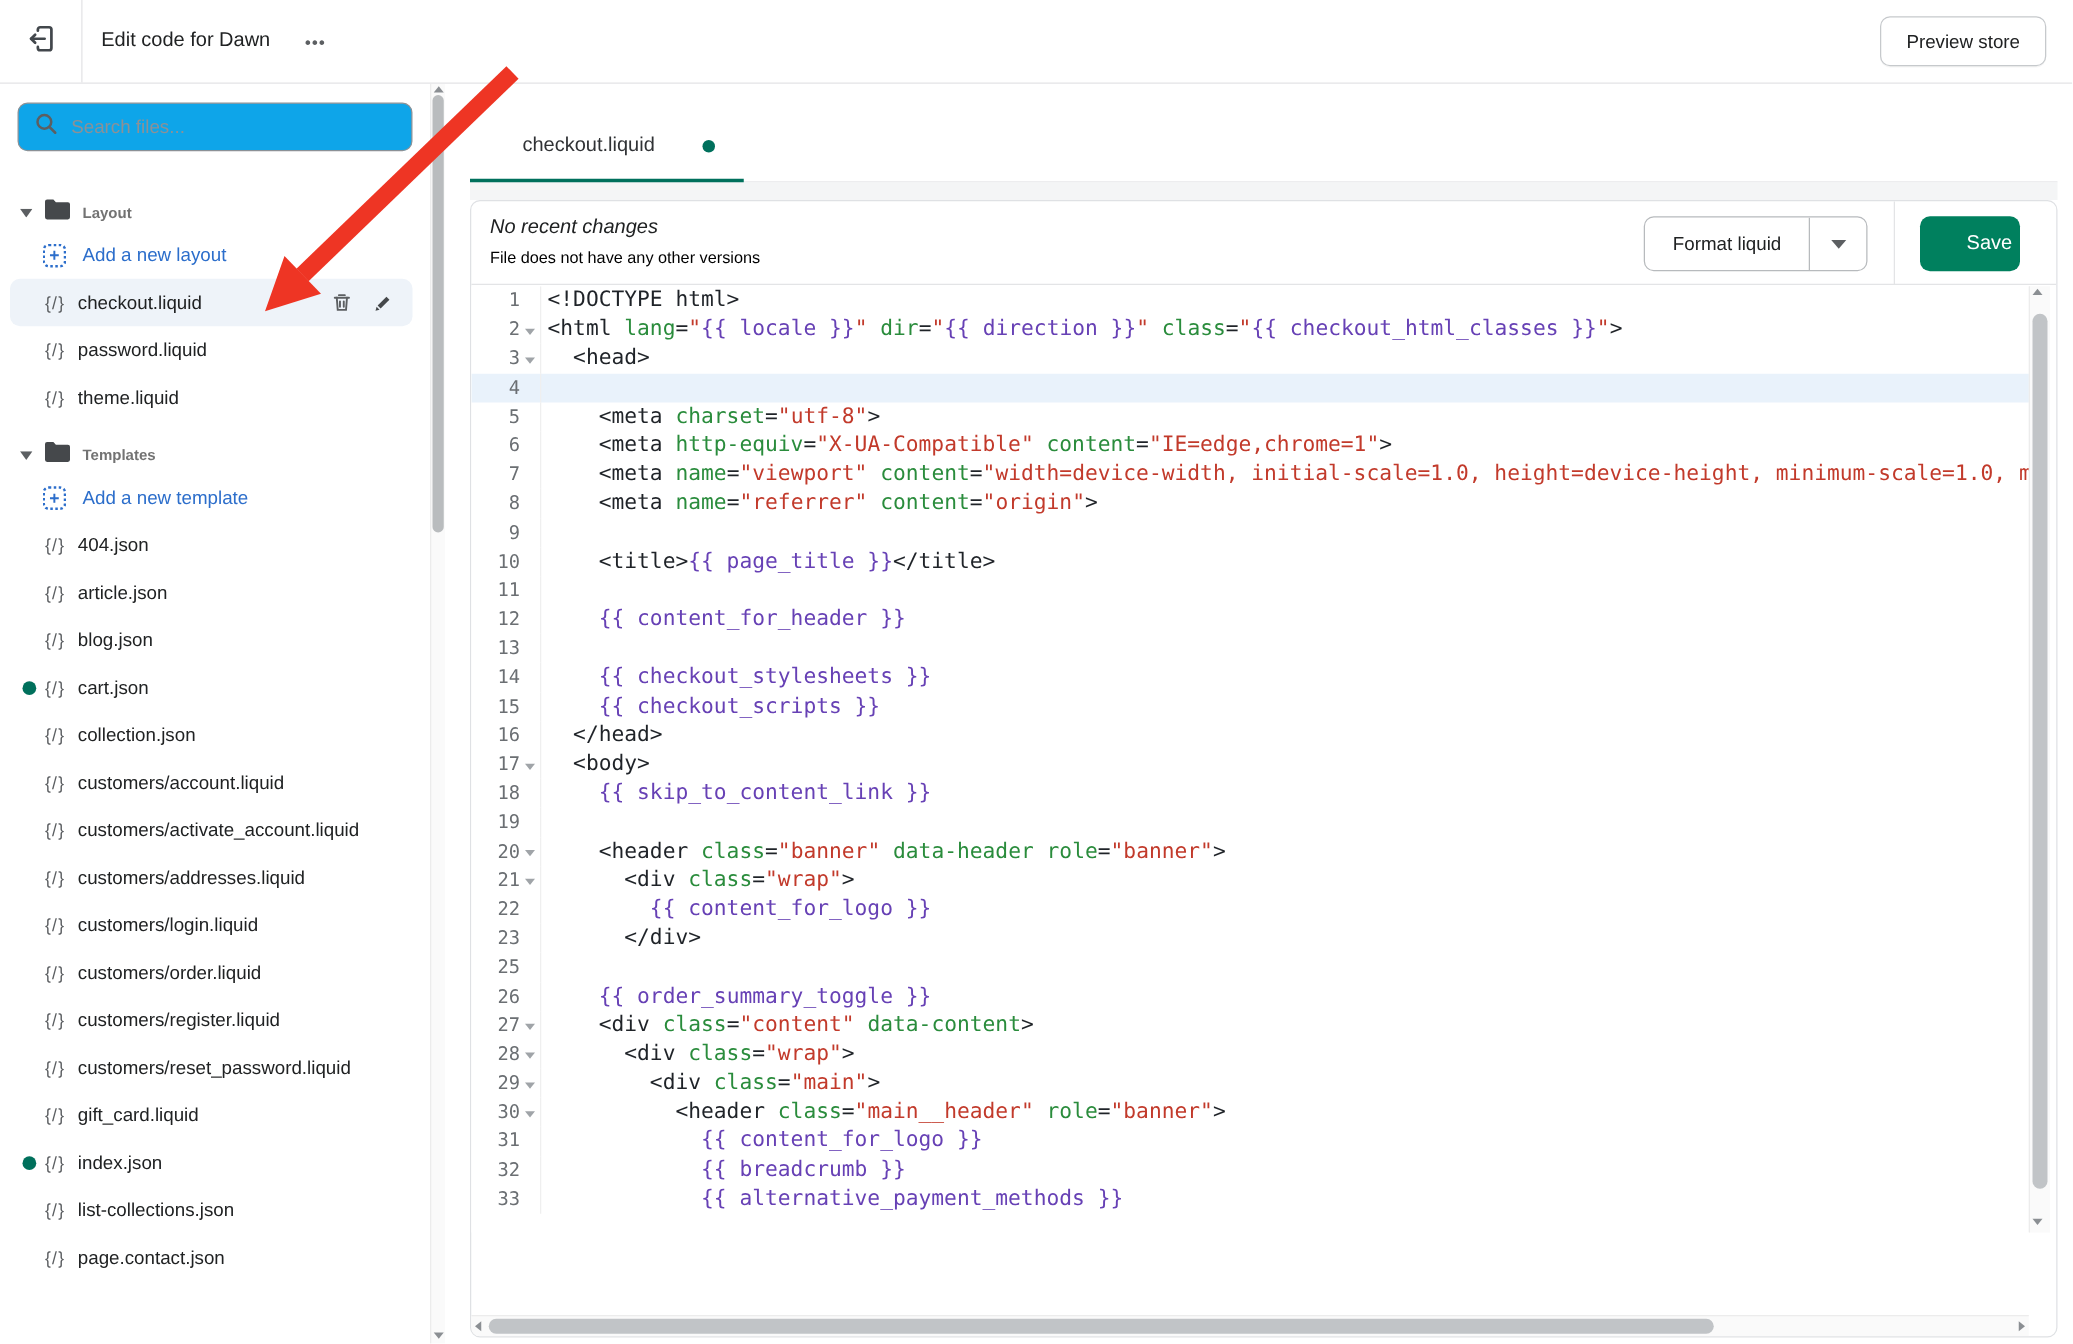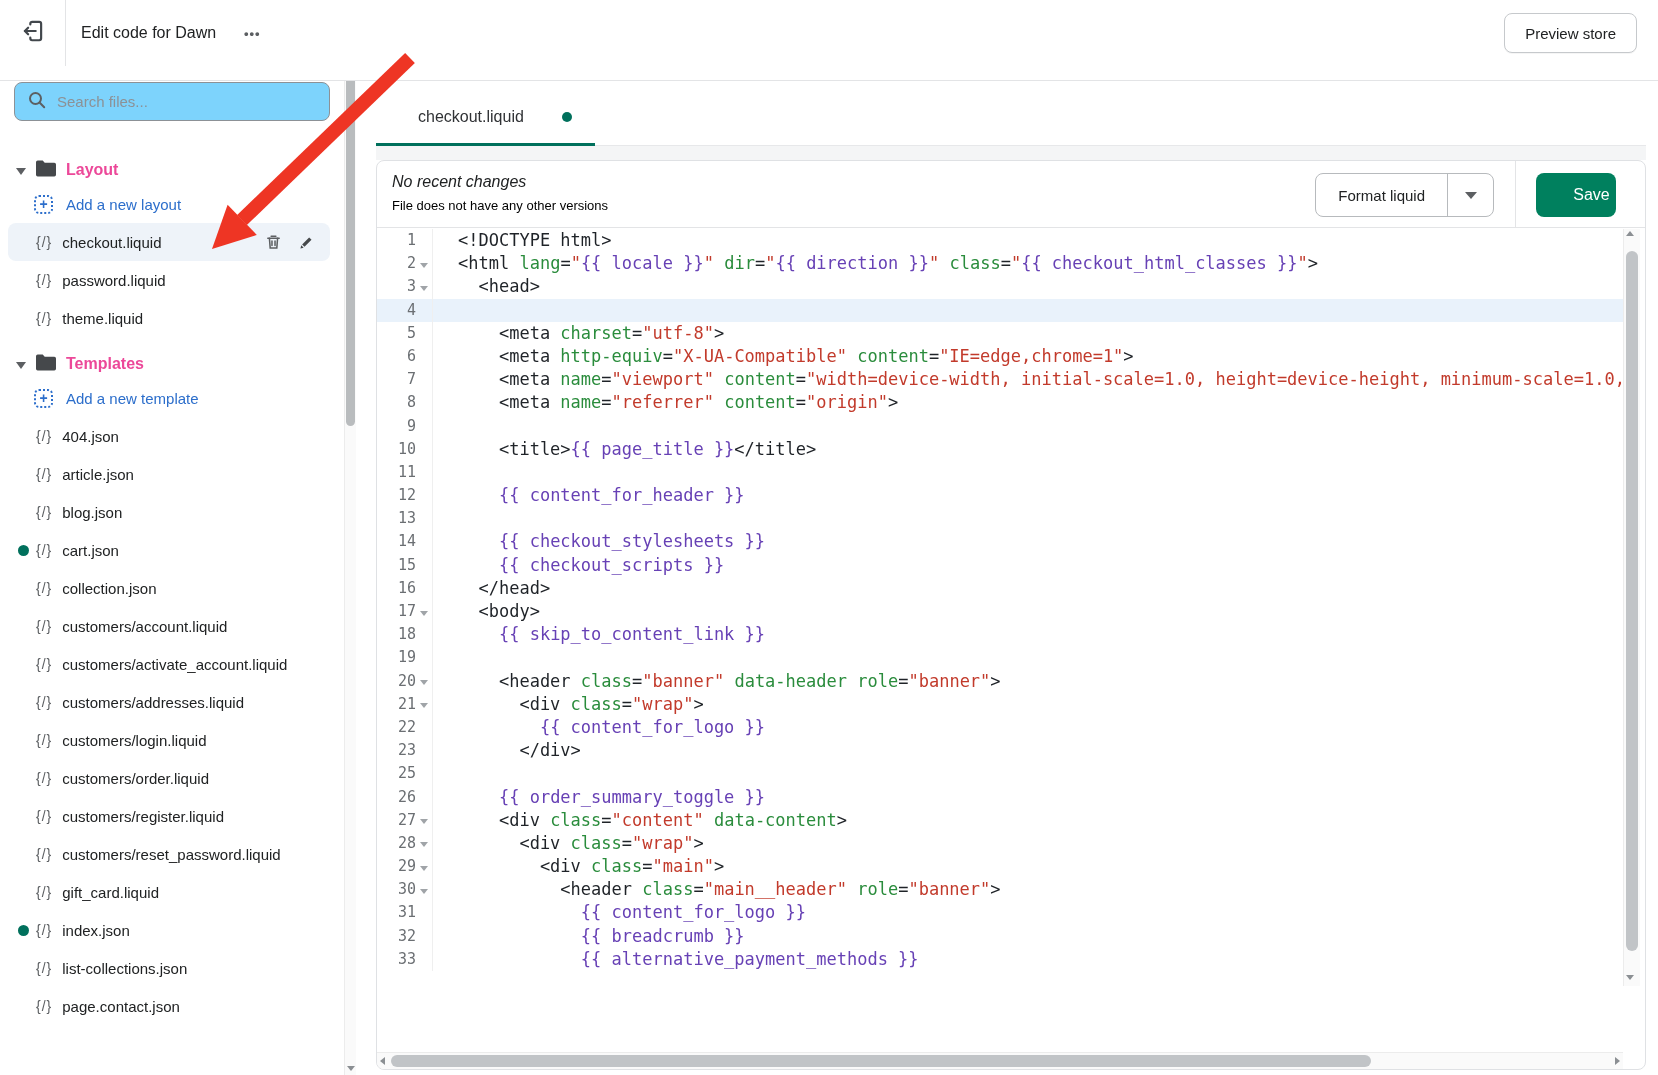--- a/index.html
+++ b/index.html
@@ -1,34 +1,34 @@
 <!DOCTYPE html>
 <html style="--accent_green: #00805e; --tab_accent: #00705c; --link_blue: #2c6ecb; --selected_row_bg: #eef3f9; --active_line_bg: #e9f2fb; --arrow_red: #ee3524; --syntax_tag: #1f2328; --syntax_attr: #2a8c3c; --syntax_string: #c23a2b; --syntax_liquid: #6741b5; --gutter_text: #6b6f73;"><head>
 <meta charset="utf-8">
 <style>
   * { margin:0; padding:0; box-sizing:border-box; }
   html,body { width:1658px; height:1075px; font-family:"Liberation Sans", sans-serif; background:#fff; color:#202223; }
   #app { position:relative; width:1658px; height:1075px; overflow:hidden; background:#fff; }
 
   
-  .topbar { position:absolute; left:0; top:0; width:1658px; height:81px; background:#fff; border-bottom:1px solid #e3e4e6; z-index:5; }
+  .topbar { position:absolute; left:0; top:0; width:1658px; height:67px; background:#fff; border-bottom:1px solid #e3e4e6; z-index:5; }
   .exit-box { position:absolute; left:0; top:0; width:66px; height:66px; border-right:1px solid #e3e4e6; display:flex; align-items:center; justify-content:center; cursor:pointer; }
   .topbar-title { position:absolute; left:81px; top:0; height:66px; display:flex; align-items:center; font-size:16px; font-weight:500; color:#202223; }
   .dots-menu { position:absolute; left:238px; top:18px; height:30px; padding:0 6px; display:flex; align-items:center; color:#5c5f62; font-size:13px; letter-spacing:1px; font-weight:bold; cursor:pointer; }
   .preview-btn { position:absolute; right:21px; top:13px; height:40px; padding:0 20px; background:#fff; border:1px solid #c6c9cc; border-radius:8px; font-size:15px; color:#202223; display:flex; align-items:center; cursor:pointer; box-shadow:0 1px 0 rgba(0,0,0,.04); }
 
   
   .sidebar { position:absolute; left:0; top:67px; width:344px; height:1008px; background:#fff; overflow:hidden; }
-  .search-wrap { position:absolute; left:14px; top:15px; width:316px; height:39px; border:1px solid #8c9196; border-radius:8px; background:#7dd3fc; display:flex; align-items:center; padding:0 12px; gap:10px; }
+  .search-wrap { position:absolute; left:14px; top:15px; width:316px; height:39px; border:1px solid #8c9196; border-radius:8px; background:#0ea5e9; display:flex; align-items:center; padding:0 12px; gap:10px; }
   .search-wrap input { border:none; outline:none; flex:1; font-size:15px; font-family:"Liberation Sans",sans-serif; color:#202223; background:transparent; }
   .search-wrap input::placeholder { color:#8c9196; }
   .tree { position:absolute; left:0; top:76px; width:344px; }
   .section-header { display:flex; align-items:center; height:30px; margin-top:12px; padding-left:16px; cursor:pointer; }
   .section-header .folder-svg { margin-left:10px; }
-  .section-header .sec-label { margin-left:10px; font-size:16px; font-weight:bold; color:#ec4899; }
+  .section-header .sec-label { margin-left:10px; font-size:12px; font-weight:bold; color:#737373; }
   .add-row { display:flex; align-items:center; height:38px; padding-left:34px; cursor:pointer; color:var(--link_blue); }
   .add-icon { width:19px; height:19px; border:2px dotted var(--link_blue); border-radius:5px; color:var(--link_blue); font-size:14px; font-weight:bold; display:flex; align-items:center; justify-content:center; line-height:1; }
   .add-label { margin-left:13px; font-size:15px; color:var(--link_blue); }
   .file-row { position:relative; display:flex; align-items:center; height:38px; margin:0 14px 0 8px; padding-left:28px; border-radius:8px; cursor:pointer; }
   .file-row.selected { background:var(--selected_row_bg); }
   .file-icon { font-size:14px; color:#5c5f62; letter-spacing:1px; font-weight:500; }
   .file-label { margin-left:10px; font-size:15px; color:#202223; white-space:nowrap; }
   .green-dot { position:absolute; left:10px; width:11px; height:11px; border-radius:50%; background:var(--tab_accent); }
   .row-actions { position:absolute; right:14px; display:flex; gap:14px; align-items:center; }
   .row-actions span { display:flex; cursor:pointer; }
@@ -60,21 +60,21 @@
   .save-btn { position:absolute; right:29px; top:12px; width:80px; height:44px; background:var(--accent_green); color:#fff; font-size:16px; border:none; border-radius:8px; display:flex; align-items:center; justify-content:center; cursor:pointer;padding-left:31px; }
 
   
   .editor { position:absolute; left:0; top:68px; width:1248px; height:757px; overflow:hidden; background:#fff; cursor:text; }
   .cl { display:flex; height:23.2px; line-height:23.2px; font-family:"DejaVu Sans Mono", monospace; font-size:17px; }
   .cl.active { background:var(--active_line_bg); }
   .ln { width:39px; text-align:right; font-size:15px; color:var(--gutter_text); flex:none; }
   .foldzone { width:16px; flex:none; display:flex; align-items:center; justify-content:center; }
   .fold-caret { width:0; height:0; border-left:4px solid transparent; border-right:4px solid transparent; border-top:5px solid #a0a4a8; margin-top:3px; cursor:pointer; }
   .gut-border { width:6px; flex:none; border-left:1px solid #efefef; }
-  .code { flex:1; white-space:pre; overflow:hidden; color:var(--syntax_tag);margin-left:20px; }
+  .code { flex:1; white-space:pre; overflow:hidden; color:var(--syntax_tag); }
   .tok-a { color:var(--syntax_attr); }
   .tok-s { color:var(--syntax_string); }
   .tok-l { color:var(--syntax_liquid); }
 
   
   .v-scroll { position:absolute; right:5px; top:68px; width:17px; height:757px; background:#fafafa; border-left:1px solid #ececec; }
   .v-scroll .thumb { position:absolute; left:2px; top:22px; width:12px; height:700px; background:#c1c4c7; border-radius:6px; cursor:pointer; }
   .h-scroll { position:absolute; left:0; bottom:0; right:22px; height:17px; background:#fafafa; border-top:1px solid #ececec; }
   .h-scroll .thumb { position:absolute; left:14px; top:2px; height:12px; width:980px; background:#c1c4c7; border-radius:6px; cursor:pointer; }
   .harr { width:0; height:0; position:absolute; top:4px; }

